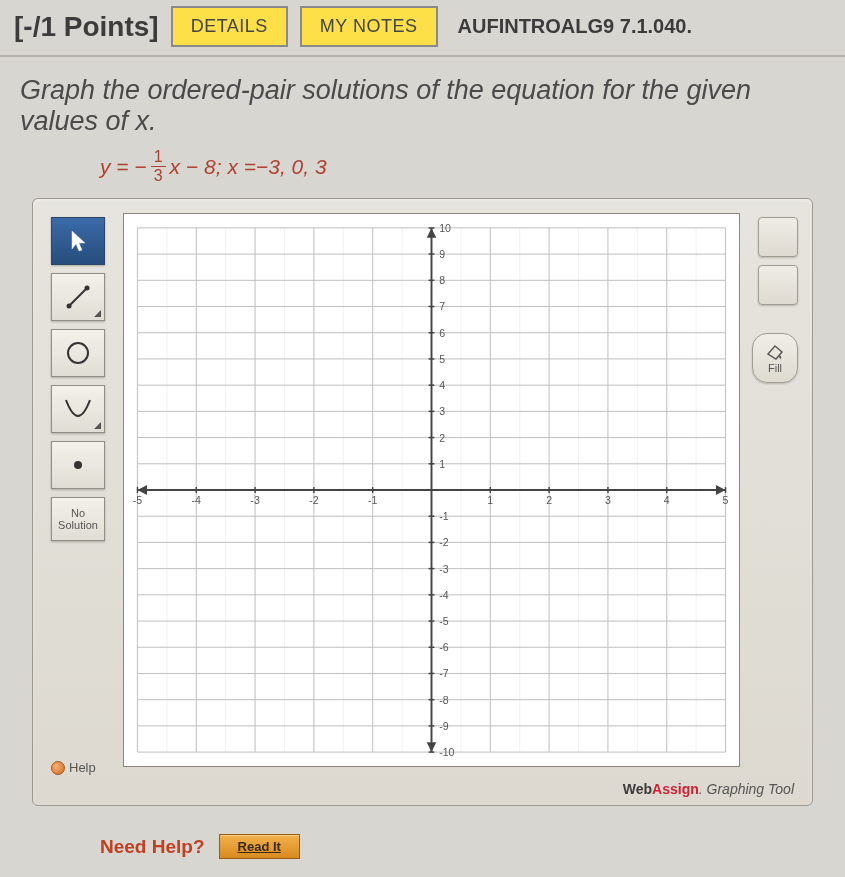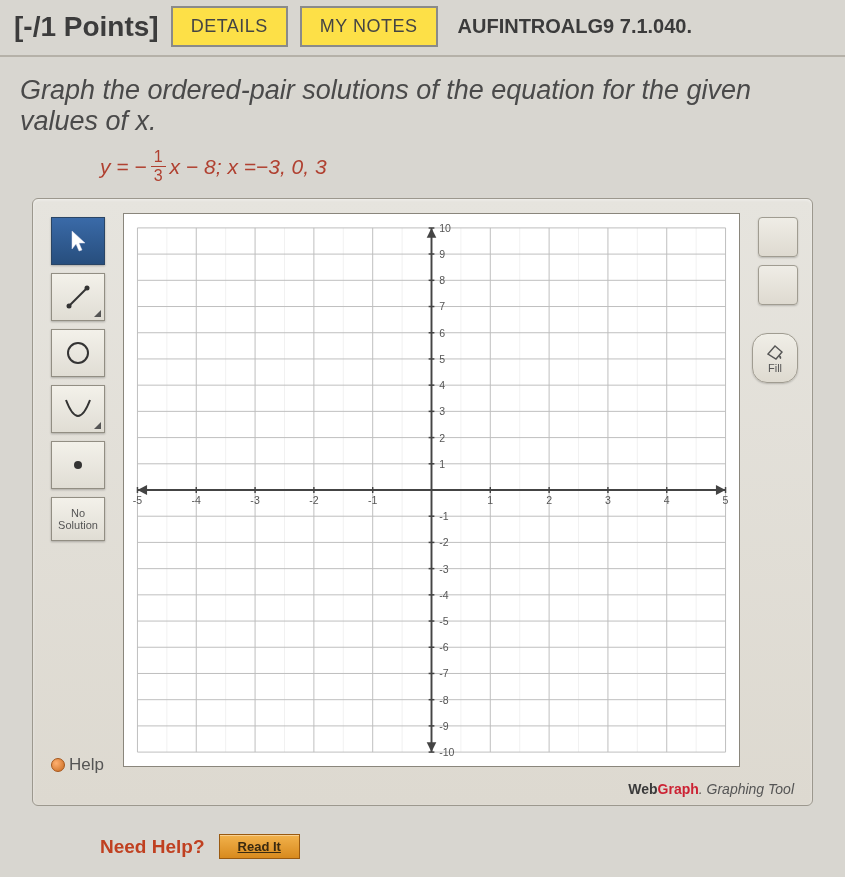--- a/index.html
+++ b/index.html
@@ -121,21 +121,21 @@
     font-size: 11px;
     line-height: 1.1;
     color: #555;
     text-align: center;
     flex-direction: column;
   }
   .help-link {
     position: absolute;
     left: 18px;
     bottom: 30px;
-    font-size: 17px;
+    font-size: 13px;
     color: #555;
     display: flex;
     align-items: center;
     gap: 4px;
     cursor: pointer;
   }
   .help-link::before{
     content:""; width:12px;height:12px;border-radius:50%;
     background: radial-gradient(circle at 35% 35%, #ffb070, #c76a20);
     border:1px solid #a5551a;
@@ -269,21 +269,21 @@
     </div>
     <div class="fill-tool">
       <svg width="20" height="18" viewBox="0 0 20 18">
           <path d="M3 12 L10 4 L17 10 L11 17 Z" fill="none" stroke="#555" stroke-width="1.4"></path>
           <path d="M14 13 Q17 14 16 17 Q14 17 14 13" fill="#555"></path>
         </svg>
       <span>Fill</span>
     </div>
 
     <div class="footer-brand">
-      <b>Web</b><i class="a">Graph</i><span>. Graphing Tool</span>
+      <b>Web</b><i class="a">Assign</i><span>. Graphing Tool</span>
     </div>
 
     <div class="graph-area">
       <svg class="graph-svg" id="graph-svg" viewBox="0 0 640 556" preserveAspectRatio="none">
           <line x1="14" y1="14" x2="14" y2="542" stroke="#bdbdbd" stroke-width="1"></line>
           <line x1="44.6" y1="14" x2="44.6" y2="542" stroke="#e2e2e2" stroke-width="0.5"></line>
           <line x1="75.2" y1="14" x2="75.2" y2="542" stroke="#bdbdbd" stroke-width="1"></line>
           <line x1="105.8" y1="14" x2="105.8" y2="542" stroke="#e2e2e2" stroke-width="0.5"></line>
           <line x1="136.4" y1="14" x2="136.4" y2="542" stroke="#bdbdbd" stroke-width="1"></line>
           <line x1="167" y1="14" x2="167" y2="542" stroke="#e2e2e2" stroke-width="0.5"></line>

